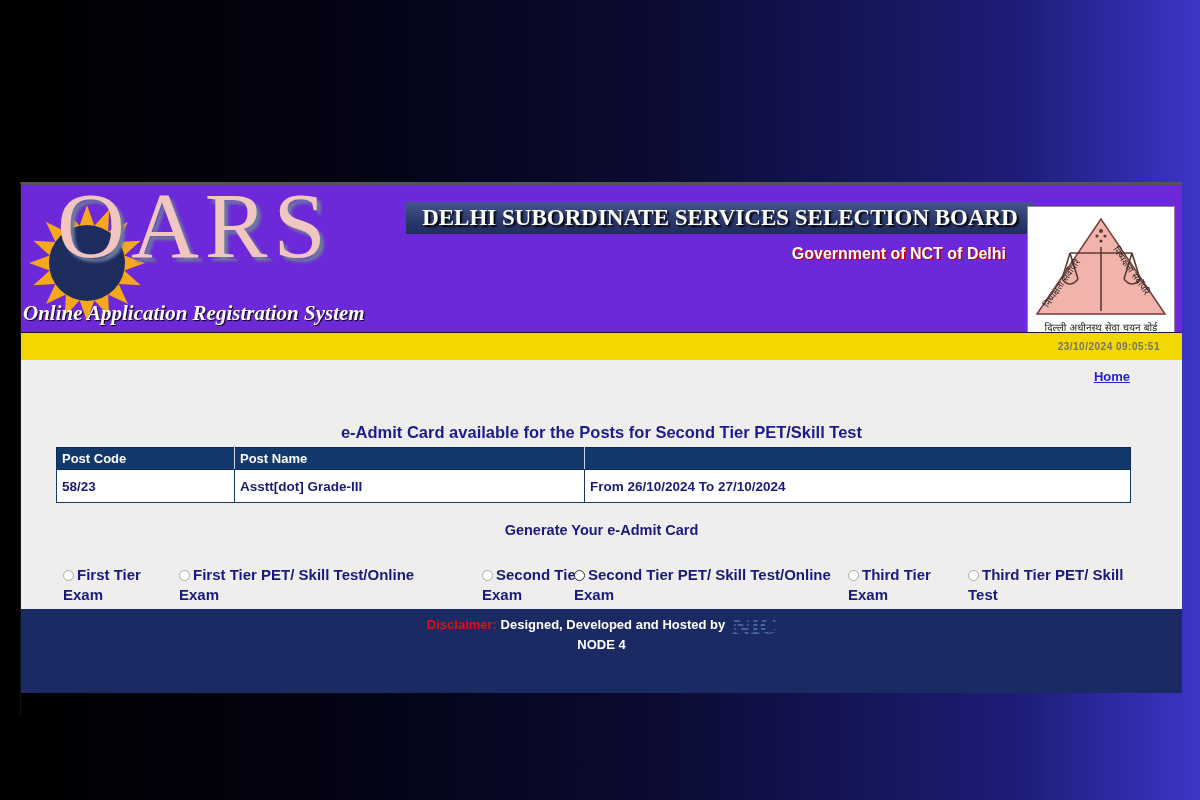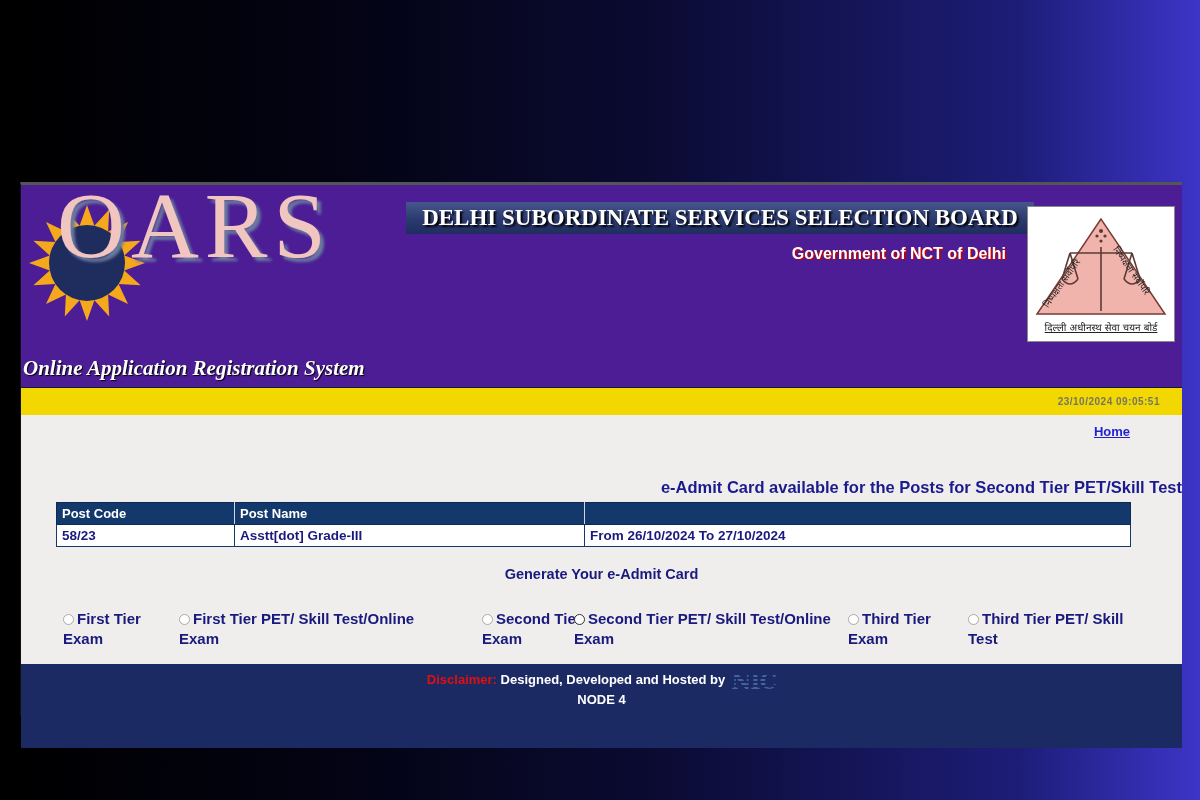--- a/index.html
+++ b/index.html
@@ -7,21 +7,21 @@
   body {
     font-family:"Liberation Sans", sans-serif;
     background:linear-gradient(90deg,#000000 0%,#030313 28%,#0b0b33 55%,#1d1d78 85%,#3c35c8 100%);
     position:relative;
   }
   .window {
     position:absolute; left:20px; top:182px; width:1162px; height:534px;
     border-top:3px solid #555; border-left:1px solid #111;
   }
   
-  .hdr { position:relative; height:202px; background:#4c1d95; overflow:hidden; }
+  .hdr { position:relative; height:147px; background:#6d28d9; overflow:hidden; }
   .sun-wrap { position:absolute; left:6px; top:18px; width:120px; height:120px; }
   .oars-text {
     position:absolute; left:36px; top:-14px;
     font-family:"Liberation Serif", serif; font-size:94px; font-weight:normal;
     color:#f2c6c0; letter-spacing:6px;
     text-shadow:4px 4px 3px #6b7aa0;
   }
   .tagline {
     position:absolute; left:2px; bottom:6px;
     font-family:"Liberation Serif", serif; font-style:italic; font-weight:bold;
@@ -48,30 +48,30 @@
   
   .datebar {
     height:28px; background:#f2d800; display:flex; align-items:center; justify-content:flex-end;
     padding-right:22px; border-top:1px solid #101a3a;
   }
   .datebar span { font-size:10px; font-weight:bold; color:#757564; letter-spacing:0.5px; }
   
   .main { height:249px; background:#efeeec; position:relative; }
   .home-row { text-align:right; padding:7px 52px 0 0; }
   .home-link { font-size:13px; font-weight:bold; color:#1f1fd4; text-decoration:underline; cursor:pointer; }
-  .page-title { text-align:right; margin-top:38px; font-size:16.5px; font-weight:bold; color:#1b1b8e; }
+  .page-title { text-align:center; margin-top:38px; font-size:16.5px; font-weight:bold; color:#1b1b8e; }
   table.posts { border-collapse:collapse; margin:5px 0 0 35px; width:1075px; }
   table.posts th {
     background:#12386c; color:#ffffff; font-size:13px; font-weight:bold; text-align:left;
     padding:3px 5px; border:1px solid #0c2a55; border-right:1px solid #cfd6e2; height:20px;
   }
   table.posts th:last-child { border-right:1px solid #0c2a55; }
   table.posts td {
     background:#ffffff; color:#19197e; font-size:13.5px; font-weight:bold;
-    padding:3px 5px; border:1px solid #12386c; height:22px;
+    padding:3px 5px; border:1px solid #12386c; height:33px;
   }
   .col-code { width:178px; } .col-name { width:350px; }
   .generate { text-align:center; margin-top:19px; font-size:14.5px; font-weight:bold; color:#19197e; }
   .radio-row { position:relative; margin-top:27px; height:50px; }
   .radio-item {
     position:absolute; top:0; font-size:15px; font-weight:bold; color:#19197e;
     line-height:20px; cursor:pointer;
   }
   .radio {
     display:inline-block; width:11px; height:11px; border-radius:50%;

